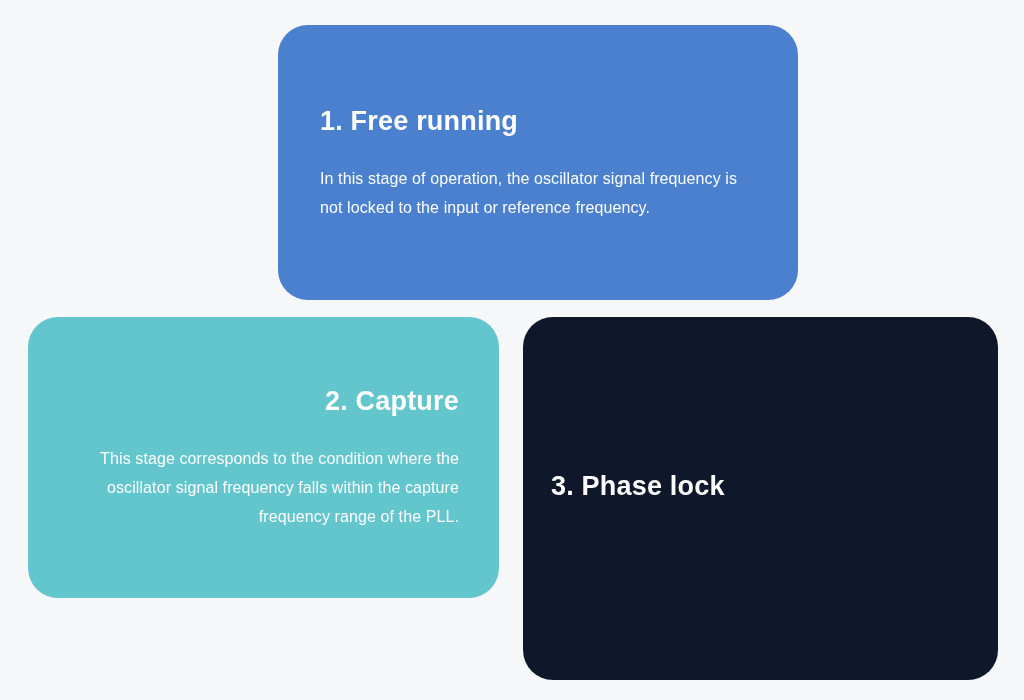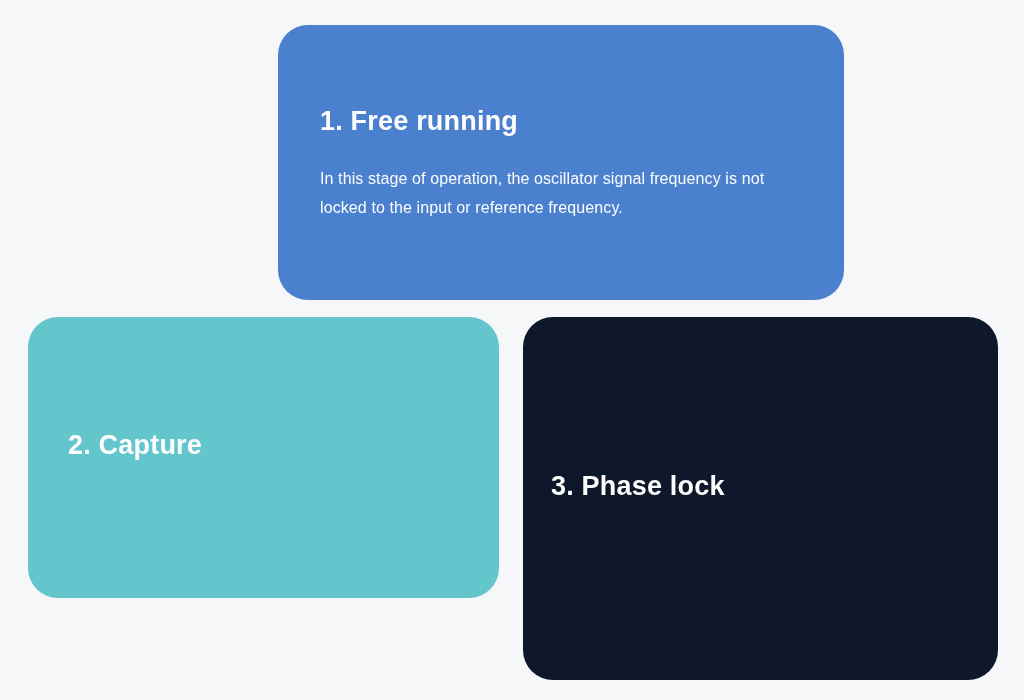--- a/index.html
+++ b/index.html
@@ -31,21 +31,21 @@
   .card-body {
     margin: 0;
     font-size: 16px;
     line-height: 29px;
     letter-spacing: 0.1px;
     white-space: pre-wrap;
   }
   #card-free-running {
     left: 278px;
     top: 25px;
-    width: 566px;
+    width: 520px;
     height: 275px;
     padding: 0 40px 0 42px;
   }
   #card-capture {
     left: 28px;
     top: 317px;
     width: 471px;
     height: 281px;
     padding: 0 40px;
   }
@@ -60,21 +60,22 @@
 </head>
 <body>
 
 <div class="canvas" style="background-color: rgb(246, 247, 248); color: rgb(253, 253, 254);">
 
   <section class="card" id="card-free-running" style="background-color: rgb(74, 128, 205);">
     <h2 class="card-title">1. Free running</h2>
     <p class="card-body">In this stage of operation, the oscillator signal frequency is not locked to the input or reference frequency.</p>
   </section>
 
-  <section class="card" id="card-capture" style="background-color: rgb(100, 198, 205);">
+  <section class="card" id="card-capture" style="background-color: rgb(100, 198, 205); text-align: right;">
     <h2 class="card-title">2. Capture</h2>
+    <p class="card-body">This stage corresponds to the condition where the oscillator signal frequency falls within the capture frequency range of the PLL.</p>
   </section>
 
   <section class="card" id="card-phase-lock" style="background-color: #0f172a;">
     <h2 class="card-title">3. Phase lock</h2>
   </section>
 
 </div>
 
 </body></html>

